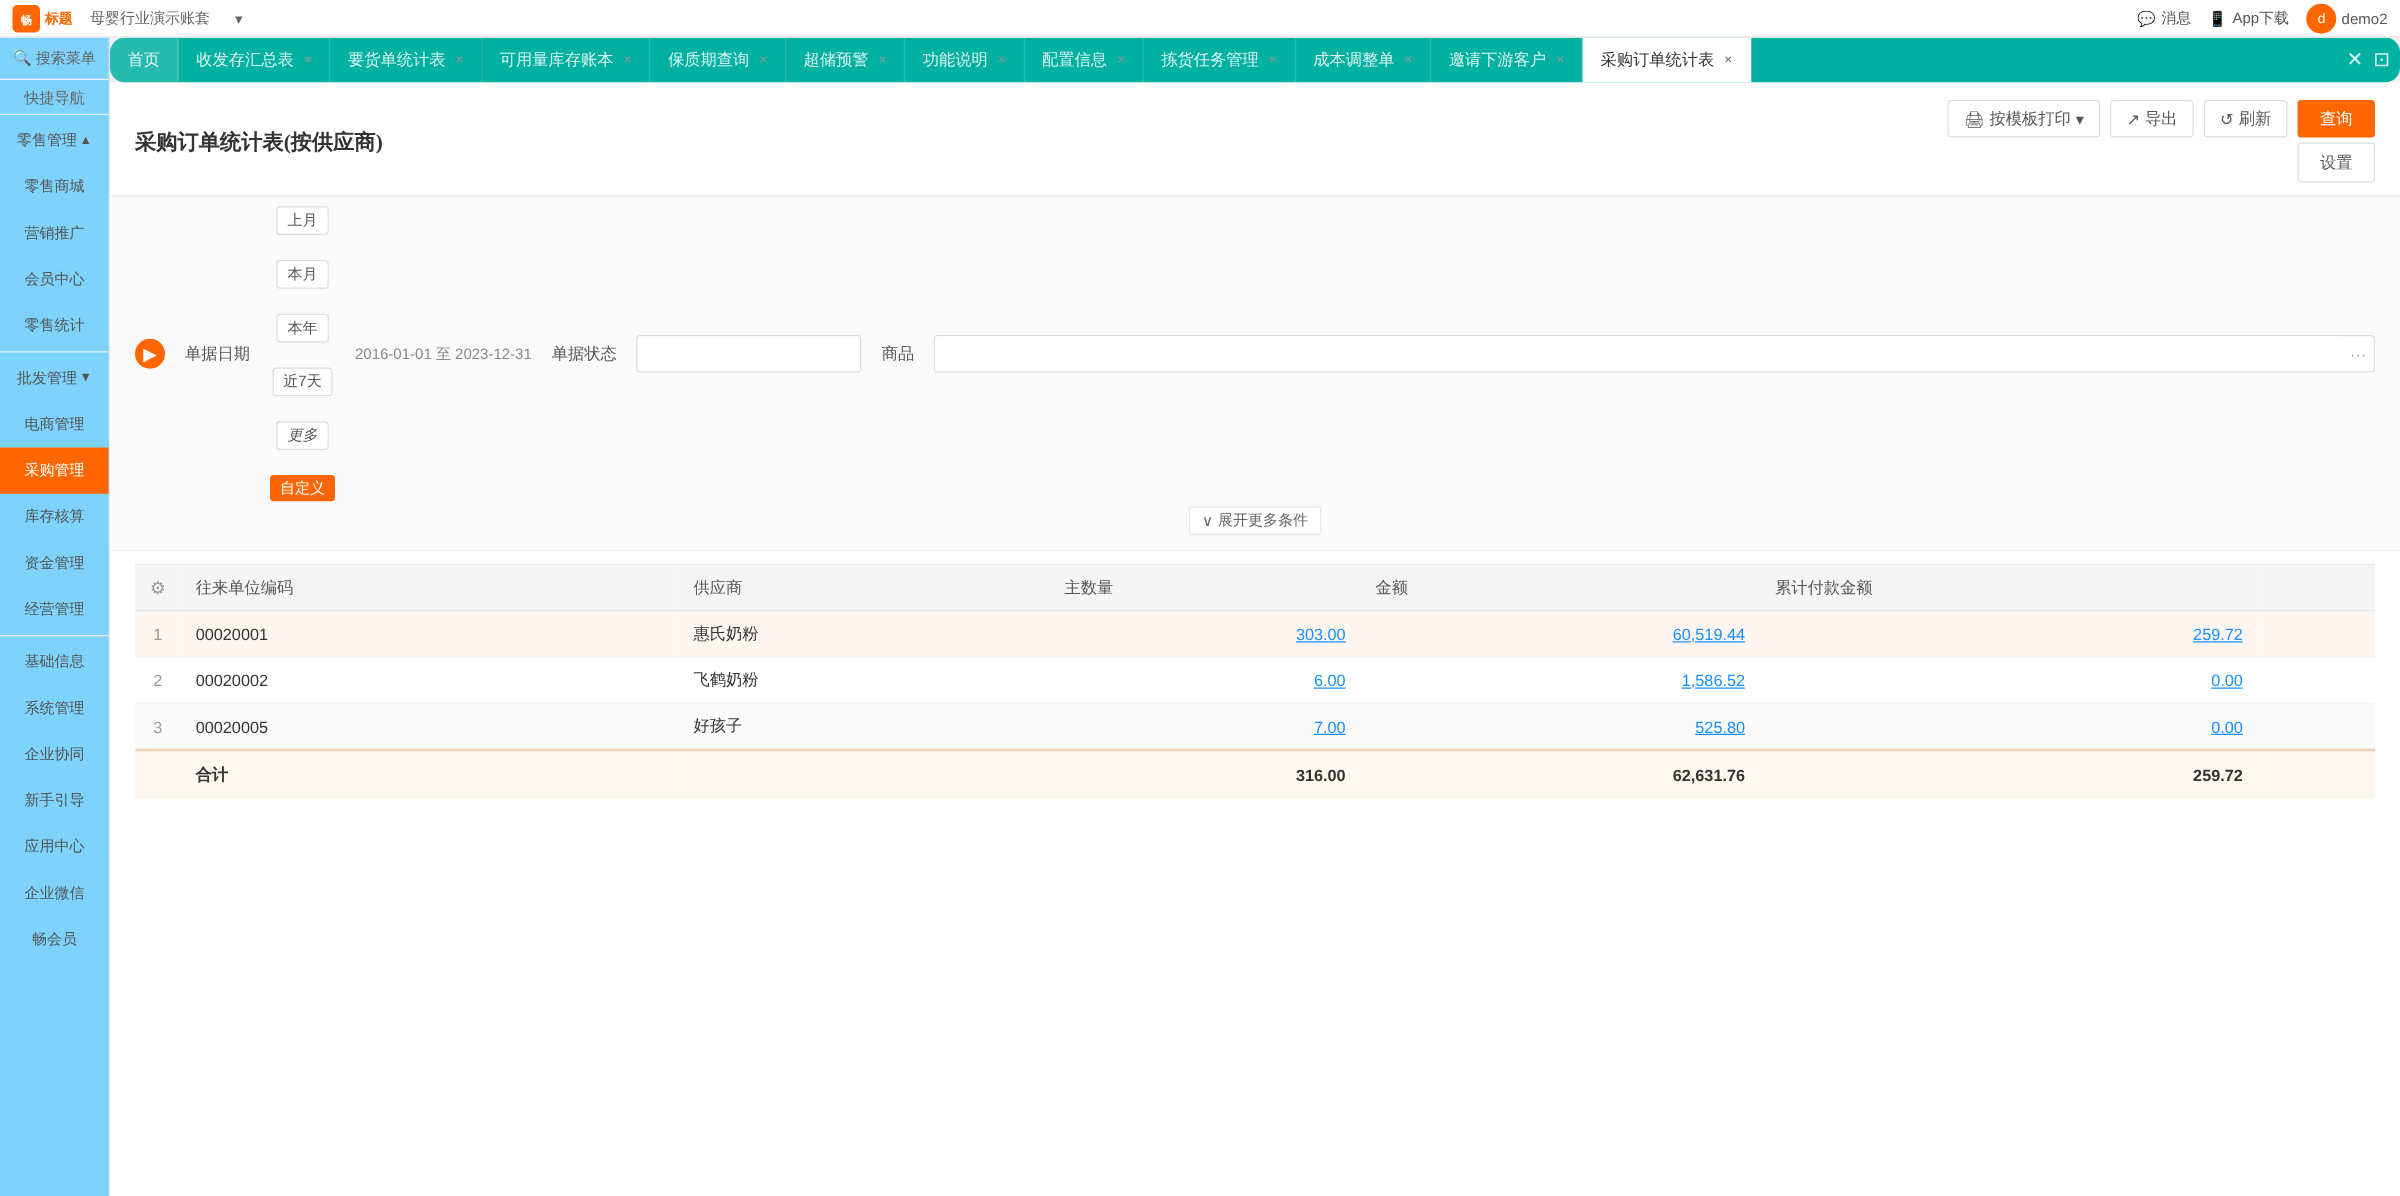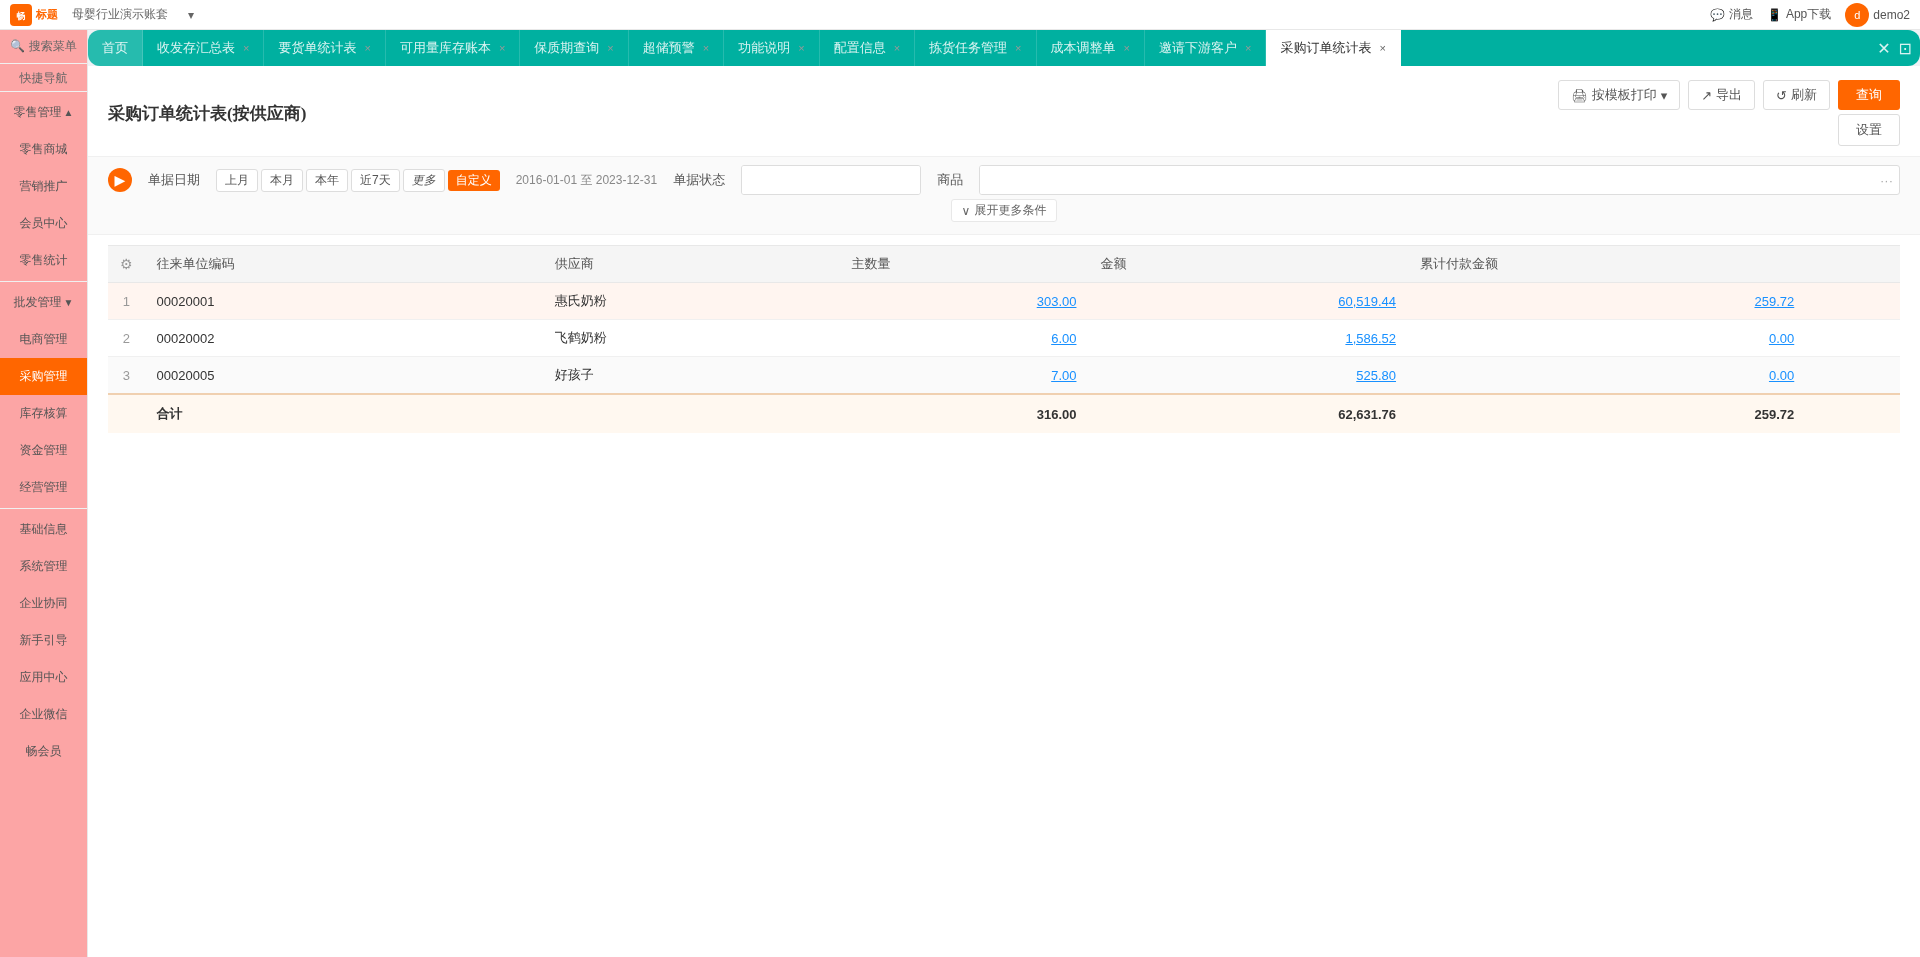--- a/index.html
+++ b/index.html
@@ -13,21 +13,21 @@
     .logo-text { font-size: 11px; color: #ff6600; font-weight: bold; }
     .workspace-selector { display: flex; align-items: center; gap: 20px; font-size: 12px; color: #666; cursor: pointer; padding: 2px 6px; }
     .top-bar-right { display: flex; align-items: center; gap: 14px; }
     .top-bar-btn { display: flex; align-items: center; gap: 4px; font-size: 12px; color: #555; cursor: pointer; }
     .avatar { width: 24px; height: 24px; border-radius: 50%; background: #ff6600; display: flex; align-items: center; justify-content: center; color: #fff; font-size: 11px; }
 
     
     .main-layout { display: flex; flex: 1; overflow: hidden; }
 
     
-    .sidebar { width: 88px; background: #fca5a5; border-right: 1px solid #e8e8e8; display: flex; flex-direction: column; overflow-y: auto; }
+    .sidebar { width: 88px; background: #7dd3fc; border-right: 1px solid #e8e8e8; display: flex; flex-direction: column; overflow-y: auto; }
     .sidebar-search { padding: 8px 6px; font-size: 12px; color: #666; text-align: center; cursor: pointer; border-bottom: 1px solid #f0f0f0; }
     .sidebar-nav-label { padding: 6px 6px 2px; font-size: 12px; color: #666; text-align: center; cursor: pointer; }
     .sidebar-item { padding: 10px 6px; font-size: 12px; color: #555; text-align: center; cursor: pointer; display: flex; align-items: center; justify-content: center; gap: 4px; }
     .sidebar-item.active { background: #ff6600; color: #fff; }
     .sidebar-item.has-arrow { justify-content: center; gap: 2px; }
     .sidebar-divider { height: 1px; background: #f0f0f0; margin: 2px 0; }
     .arrow-down { font-size: 10px; }
 
     
     .content-area { flex: 1; display: flex; flex-direction: column; overflow: hidden; }
@@ -52,21 +52,21 @@
     .btn-export { display: flex; align-items: center; gap: 4px; padding: 5px 12px; border: 1px solid #ddd; border-radius: 3px; background: #fff; font-size: 13px; color: #555; cursor: pointer; }
     .btn-refresh { display: flex; align-items: center; gap: 4px; padding: 5px 12px; border: 1px solid #ddd; border-radius: 3px; background: #fff; font-size: 13px; color: #555; cursor: pointer; }
     .btn-query { padding: 6px 18px; background: #ff6600; color: #fff; border: none; border-radius: 3px; font-size: 13px; cursor: pointer; }
     .btn-settings { padding: 6px 14px; background: #fff; color: #555; border: 1px solid #ddd; border-radius: 3px; font-size: 13px; cursor: pointer; display: block; margin-top: 4px; }
 
     
     .filter-area { padding: 8px 20px; background: #fafafa; border-bottom: 1px solid #f0f0f0; border-top: 1px solid #f0f0f0; }
     .filter-row { display: flex; align-items: center; gap: 16px; flex-wrap: wrap; }
     .filter-toggle { width: 24px; height: 24px; background: #ff6600; border-radius: 50%; display: flex; align-items: center; justify-content: center; color: #fff; cursor: pointer; font-size: 14px; flex-shrink: 0; }
     .filter-label { font-size: 13px; color: #555; white-space: nowrap; }
-    .date-btns { display: flex; gap: 3px; align-items: center; }
+    .date-btns { display: flex; gap: 20px; align-items: center; flex-direction: column; }
     .date-btn { padding: 2px 8px; font-size: 12px; color: #555; background: #fff; border: 1px solid #ddd; border-radius: 3px; cursor: pointer; }
     .date-btn.more { color: #555; font-style: italic; }
     .date-badge { padding: 2px 8px; font-size: 12px; color: #fff; background: #ff6600; border-radius: 3px; cursor: pointer; }
     .date-range { font-size: 12px; color: #888; }
     .filter-input-with-arrow { display: flex; align-items: center; border: 1px solid #ddd; border-radius: 3px; background: #fff; overflow: hidden; }
     .filter-input-with-arrow input { border: none; outline: none; padding: 4px 8px; font-size: 13px; flex: 1; height: 28px; }
     .filter-input-with-arrow .arrow { padding: 0 6px; color: #aaa; cursor: pointer; }
     .expand-row { display: flex; justify-content: center; padding: 4px 0; }
     .expand-btn { display: flex; align-items: center; gap: 4px; font-size: 12px; color: #666; cursor: pointer; padding: 2px 10px; border: 1px solid #e8e8e8; border-radius: 3px; background: #fff; }
 

